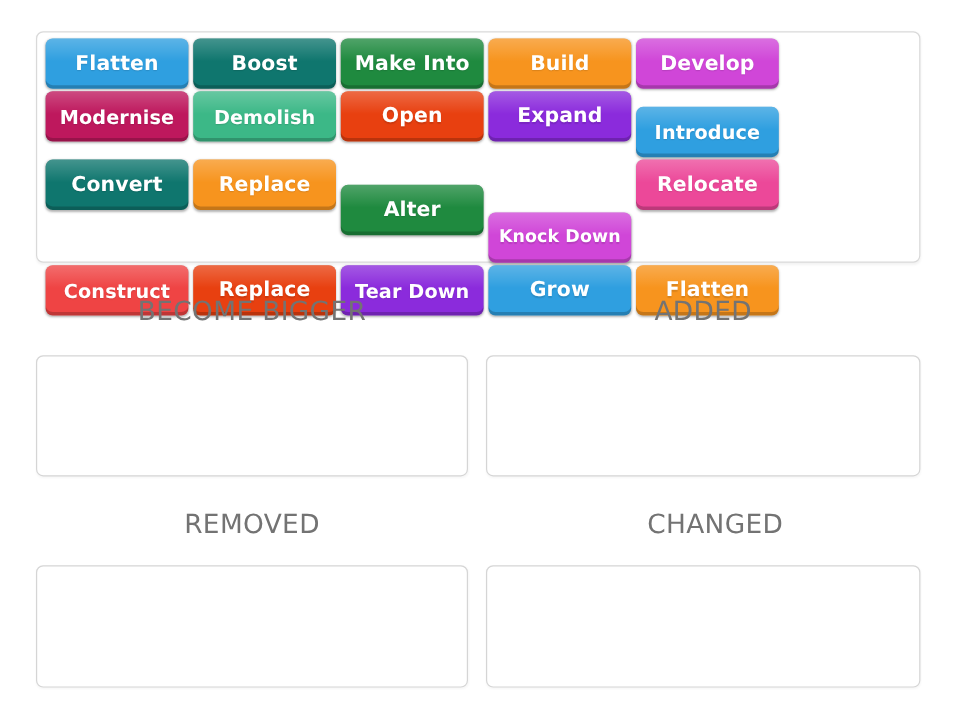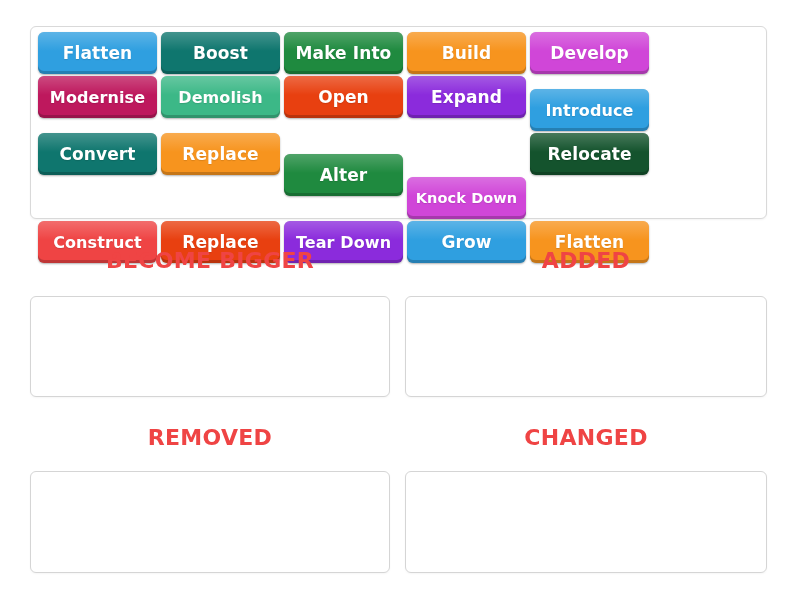--- a/index.html
+++ b/index.html
@@ -73,22 +73,22 @@
     background: linear-gradient(to bottom, rgba(255,255,255,0.22), rgba(255,255,255,0.0));
     pointer-events: none;
   }
   .tile.tight { font-size: 14.5px; }
   .tile.semi  { font-size: 16px; }
 
   
   .cat-title {
     position: absolute;
     font-size: 22px;
-    font-weight: bold;
-    color: #ef4444;
+    font-weight: normal;
+    color: #737373;
     text-align: center;
     letter-spacing: 0.3px;
     white-space: nowrap;
   }
 
   
   .drop-zone {
     position: absolute;
     box-sizing: border-box;
     background: #ffffff;
@@ -111,32 +111,32 @@
         <div class="tile" style="background: rgb(208, 70, 216);">Develop</div>
         <div class="tile semi" style="background: #be185d;">Modernise</div>
         <div class="tile semi" style="background: rgb(60, 184, 135);">Demolish</div>
         <div class="tile" style="background: rgb(232, 64, 16);">Open</div>
         <div class="tile" style="background: rgb(139, 43, 220);">Expand</div>
         <div class="tile semi" style="background: rgb(47, 159, 224); margin-top: 14px;">Introduce</div>
         <div class="tile" style="background: #0f766e;">Convert</div>
         <div class="tile" style="background: rgb(247, 148, 30);">Replace</div>
         <div class="tile" style="background: rgb(31, 138, 63); margin-top: 22px;">Alter</div>
         <div class="tile tight" style="background: rgb(208, 70, 216); margin-top: 45px;">Knock Down</div>
-        <div class="tile" style="background: #14532d;">Relocate</div>
+        <div class="tile" style="background: #ec4899;">Relocate</div>
         <div class="tile semi" style="background: #ef4444;">Construct</div>
         <div class="tile" style="background: rgb(232, 64, 16);">Replace</div>
         <div class="tile semi" style="background: rgb(139, 43, 220);">Tear Down</div>
         <div class="tile" style="background: rgb(47, 159, 224);">Grow</div>
         <div class="tile" style="background: rgb(247, 148, 30);">Flatten</div>
       </div>
   </div>
 
   <div class="cat-title" style="left:30px;  top:248px; width:360px;">BECOME BIGGER</div>
   <div class="cat-title" style="left:405px; top:248px; width:362px;">ADDED</div>
   <div class="cat-title" style="left:30px;  top:425px; width:360px;">REMOVED</div>
-  <div class="cat-title" style="left:405px; top:425px; width:362px;">CHANGED</div>
+  <div class="cat-title" style="left:415px; top:425px; width:362px;">CHANGED</div>
 
   <div class="drop-zone" style="left:30px;  top:296px; width:360px; height:101px;"></div>
   <div class="drop-zone" style="left:405px; top:296px; width:362px; height:101px;"></div>
   <div class="drop-zone" style="left:30px;  top:471px; width:360px; height:102px;"></div>
   <div class="drop-zone" style="left:405px; top:471px; width:362px; height:102px;"></div>
 
 </div>
 
 </body></html>

